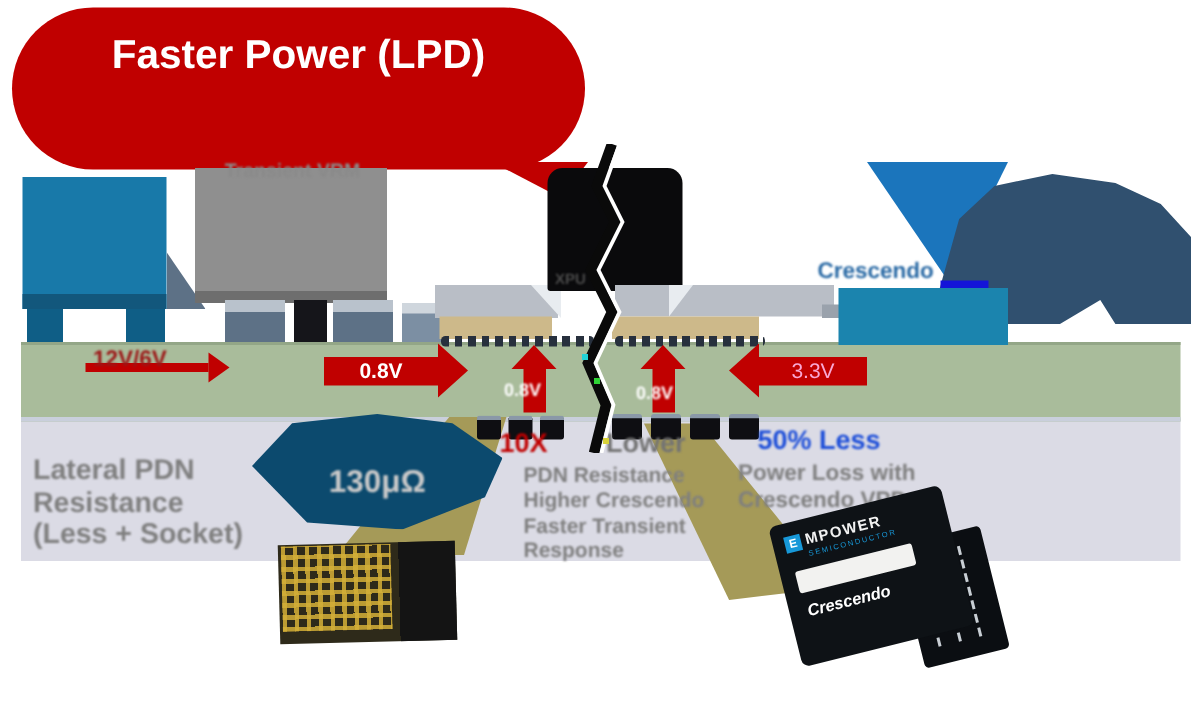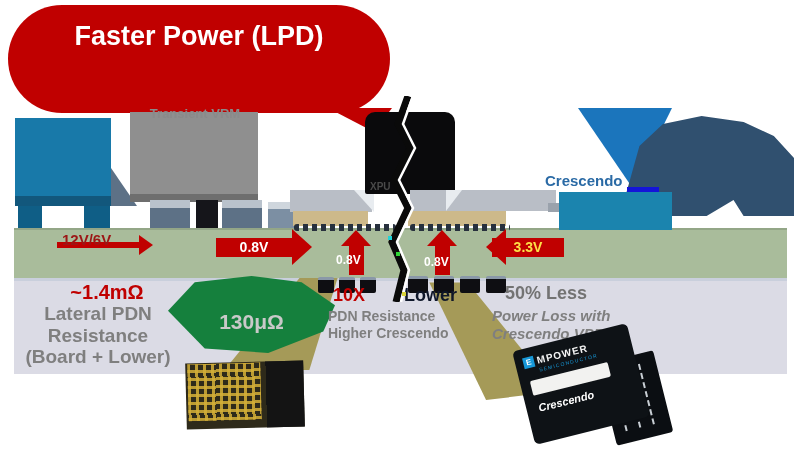--- a/index.html
+++ b/index.html
@@ -67,21 +67,21 @@
 
   <div class="abs" style="left:341px;top:230px;width:0;height:0;border-bottom:16px solid #C00000;border-left:15px solid transparent;border-right:15px solid transparent;z-index:5;"></div>
   <div class="abs" style="left:349px;top:246px;width:15px;height:29px;background:#C00000;z-index:5;"></div>
   <div class="abs fuzz" style="left:336px;top:253px;font-size:12px;font-weight:bold;color:#ffffff;z-index:6;">0.8V</div>
 
   <div class="abs" style="left:427px;top:230px;width:0;height:0;border-bottom:16px solid #C00000;border-left:15px solid transparent;border-right:15px solid transparent;z-index:5;"></div>
   <div class="abs" style="left:435px;top:246px;width:15px;height:29px;background:#C00000;z-index:5;"></div>
   <div class="abs fuzz" style="left:424px;top:255px;font-size:12px;font-weight:bold;color:#ffffff;z-index:6;">0.8V</div>
 
   <div class="abs" style="left:486px;top:229px;width:0;height:0;border-right:20px solid #C00000;border-top:18px solid transparent;border-bottom:18px solid transparent;z-index:5;"></div>
-  <div class="abs" style="left:492px;top:238px;width:72px;height:19px;background:#C00000;color:#fde047;font-size:14px;font-weight:bold;text-align:center;line-height:19px;z-index:5;">
+  <div class="abs" style="left:506px;top:238px;width:72px;height:19px;background:#C00000;color:#f9a8d4;font-size:14px;font-weight:normal;text-align:center;line-height:19px;z-index:5;">
     <span>3.3V</span>
   </div>
 
   <svg class="abs" style="left:384px;top:96px;z-index:6;" width="44" height="206" viewBox="0 0 44 206">
     <path d="M24 0 L14 28 L26 52 L10 84 L24 112 L8 146 L20 174 L12 206" fill="none" stroke="#0A0A0A" stroke-width="7"></path>
     <path d="M29 0 L19 28 L31 52 L15 84 L29 112 L13 146 L25 174 L17 206" fill="none" stroke="#FFFFFF" stroke-width="2.5"></path>
   </svg>
   <div class="abs dot" style="left:388px;top:236px;background:#22D3D8;z-index:6;"></div>
   <div class="abs dot" style="left:396px;top:252px;background:#2FD435;z-index:6;"></div>
   <div class="abs dot" style="left:402px;top:292px;background:#D8D23A;z-index:6;"></div>
@@ -96,40 +96,40 @@
     <div class="cap" style="width:16px;height:13px;"></div>
     <div class="cap" style="width:16px;height:13px;"></div>
   </div>
   <div class="abs" style="left:408px;top:276px;display:flex;gap:6px;z-index:3;">
     <div class="cap" style="width:20px;height:14px;"></div>
     <div class="cap" style="width:20px;height:14px;"></div>
     <div class="cap" style="width:20px;height:14px;"></div>
     <div class="cap" style="width:20px;height:14px;"></div>
   </div>
 
-  <div class="abs" style="left:168px;top:276px;width:167px;height:77px;background:#15803d;clip-path:polygon(0 45%,16% 8%,50% 0,80% 8%,100% 38%,93% 72%,60% 100%,22% 94%);z-index:3;">
+  <div class="abs" style="left:168px;top:276px;width:167px;height:77px;background:#0c4a6e;clip-path:polygon(0 45%,16% 8%,50% 0,80% 8%,100% 38%,93% 72%,60% 100%,22% 94%);z-index:3;">
     <div class="abs fuzz" style="left:0;top:34px;width:100%;text-align:center;font-size:21px;font-weight:bold;color:#C9C9C9;">130μΩ</div>
   </div>
 
-  <div class="abs fuzz" style="left:52px;top:281px;width:110px;text-align:center;font-size:20px;font-weight:bold;color:#C00000;z-index:4;">~1.4mΩ</div>
-  <div class="abs fuzz grayline" style="left:22px;top:303px;width:152px;text-align:center;font-size:19px;line-height:1.14;z-index:4;">
+  <div class="abs fuzz grayline" style="left:22px;top:303px;width:152px;font-size:19px;line-height:1.14;z-index:4;">
     <div>Lateral PDN</div>
     <div>Resistance</div>
-    <div>(Board + Lower)</div>
+    <div>(Less + Socket)</div>
   </div>
 
   <div class="abs fuzz" style="left:333px;top:285px;font-size:18px;font-weight:bold;color:#C00000;z-index:4;">10X</div>
-  <div class="abs fuzz" style="left:404px;top:285px;font-size:18px;font-weight:bold;color:#0f172a;z-index:4;">Lower</div>
-  <div class="abs fuzz grayline" style="left:328px;top:308px;width:160px;font-size:14px;line-height:1.2;z-index:4;">
+  <div class="abs fuzz" style="left:404px;top:285px;font-size:18px;font-weight:bold;color:#737373;z-index:4;">Lower</div>
+  <div class="abs fuzz grayline" style="left:349px;top:308px;width:160px;font-size:14px;line-height:1.2;z-index:4;">
     <div>PDN Resistance</div>
     <div>Higher Crescendo</div>
+    <div>Faster Transient Response</div>
   </div>
 
-  <div class="abs fuzz" style="left:505px;top:283px;font-size:18px;font-weight:bold;color:#737373;z-index:4;">50% Less</div>
-  <div class="abs fuzz grayline" style="left:492px;top:307px;width:170px;font-size:15px;line-height:1.2;z-index:4;font-style:italic;">
+  <div class="abs fuzz" style="left:505px;top:283px;font-size:18px;font-weight:bold;color:#1d4ed8;z-index:4;">50% Less</div>
+  <div class="abs fuzz grayline" style="left:492px;top:307px;width:170px;font-size:15px;line-height:1.2;z-index:4;">
     <div>Power Loss with</div>
     <div>Crescendo VPD</div>
   </div>
 
   <div class="abs" style="left:186px;top:362px;width:118px;height:66px;transform:rotate(-1.5deg);z-index:5;
               background-color:#2E2A1A;
               background-image:
                 linear-gradient(90deg,rgba(0,0,0,0) 0 68%,#141414 68%),
                 repeating-linear-gradient(0deg,rgba(212,175,55,0.85) 0 3px,rgba(0,0,0,0) 3px 8px),
                 repeating-linear-gradient(90deg,rgba(212,175,55,0.85) 0 3px,rgba(0,0,0,0) 3px 8px);

